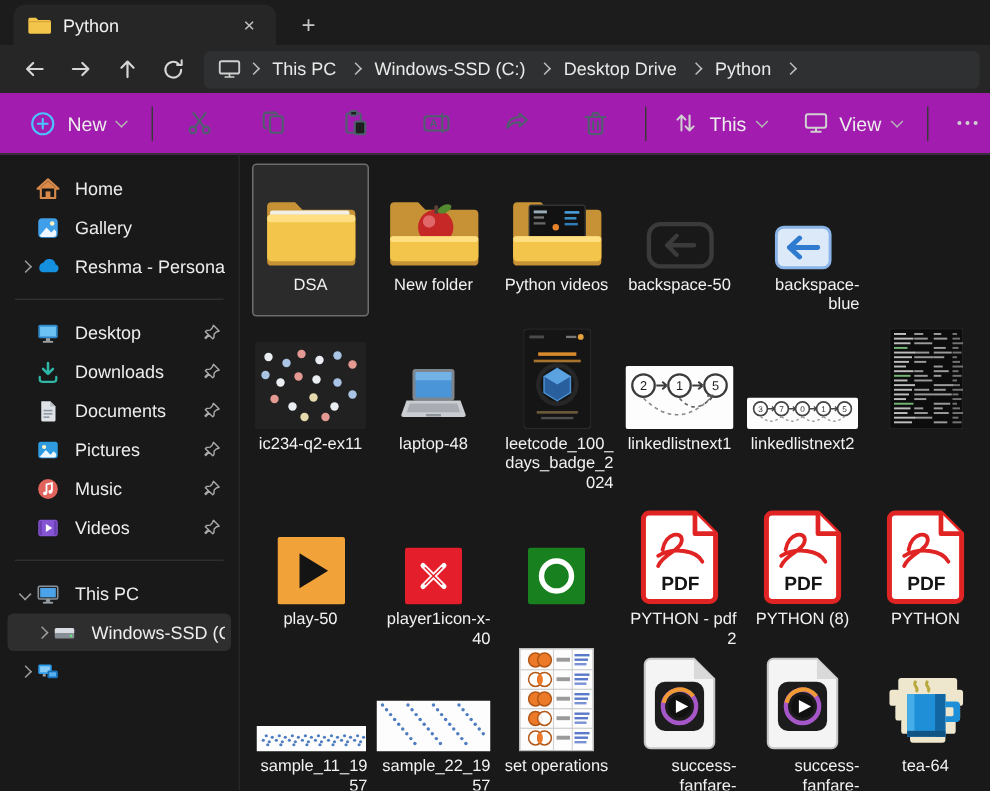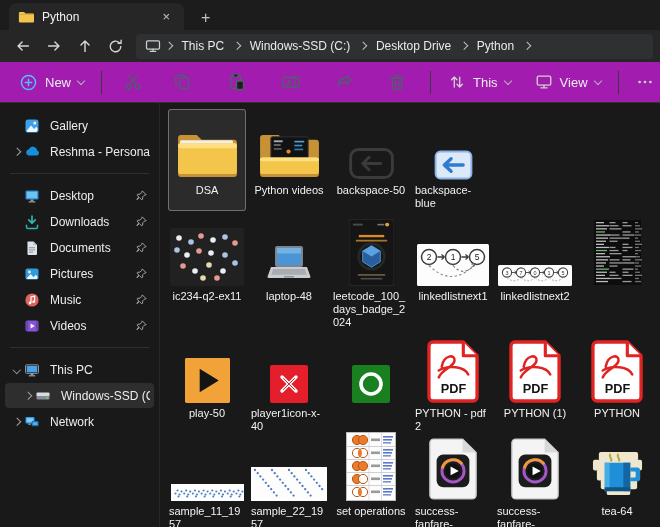--- a/index.html
+++ b/index.html
@@ -51,21 +51,21 @@
 
   
   .content{flex:1;padding:6px 0 0 8px;min-width:0}
   .frow{display:flex;margin-bottom:6px}
   .tile{width:78px;margin-right:4px;border-radius:3px;border:1px solid transparent;display:flex;
         flex-direction:column;align-items:center;box-sizing:border-box;flex:none}
   .tile.sel{background:rgba(255,255,255,.08);border-color:rgba(255,255,255,.32)}
   .ibox{display:flex;align-items:flex-end;justify-content:center}
   .r1 .ibox{height:70px}.r2 .ibox{height:68px}.r3 .ibox{height:66px}.r4 .ibox{height:60px}
   .imgbg{background:#272727;padding:7px 5px;display:flex;align-items:center;border-radius:1px}
-  .flabel{font-size:11px;line-height:13px;color:#f2f2f2;text-align:left;margin-top:4px;
+  .flabel{font-size:11px;line-height:13px;color:#f2f2f2;text-align:right;margin-top:4px;
           word-break:break-word;max-width:76px}
 </style>
 </head>
 <body>
 
 <div class="window">
 
   <div class="titlebar">
     <div class="tab">
       <svg width="16" height="13" viewBox="0 0 18 14">
@@ -191,20 +191,31 @@
       </svg>
     </div>
   </div>
 
   <div class="main">
     <div class="sidebar" id="sidebar">
         <div class="srow">
           <span class="chvslot"></span>
           <span class="sico">
             <svg width="16" height="16" viewBox="0 0 16 16">
+              <path d="M8 1.6 L15 7.8 H12.8 V14 H3.2 V7.8 H1 Z" fill="none" stroke="#d98a4a" stroke-width="1.4" stroke-linejoin="round"></path>
+              <path d="M8 2.6 L13.6 7.6 H2.4 Z" fill="#d98a4a"></path>
+              <rect x="6.4" y="9.6" width="3.2" height="4.4" fill="#d98a4a"></rect>
+            </svg>
+          </span>
+          <span class="slabel">Home</span>
+        </div>
+        <div class="srow">
+          <span class="chvslot"></span>
+          <span class="sico">
+            <svg width="16" height="16" viewBox="0 0 16 16">
               <rect x="1.5" y="1.5" width="13" height="13" rx="2.6" fill="#3f9fe8"></rect>
               <circle cx="10.8" cy="5" r="1.5" fill="#fff3c4"></circle>
               <path d="M2.5 13 L7 7.6 l3.2 3.4 2-2.2 1.3 1.5 V12 a2 2 0 0 1-2 2 H4.5 a2 2 0 0 1-2-1z" fill="#eef7ff"></path>
             </svg>
           </span>
           <span class="slabel">Gallery</span>
         </div>
         <div class="srow">
           <span class="chvslot">
             <span class="schv r"></span>
@@ -351,35 +362,48 @@
           </span>
           <span class="sico">
             <svg width="16" height="16" viewBox="0 0 16 16">
               <rect x="1.5" y="3" width="9" height="6.4" rx="1" fill="#2e9be8"></rect>
               <rect x="2.7" y="4.2" width="6.6" height="4" fill="#86ccf5"></rect>
               <rect x="7.6" y="7" width="7" height="5.2" rx="1" fill="#1670b8"></rect>
               <rect x="8.8" y="8.2" width="4.6" height="2.8" fill="#5ab0ef"></rect>
               <rect x="4.5" y="9.4" width="2" height="1.6" fill="#9aa0a6"></rect>
             </svg>
           </span>
-          <span class="slabel">Network</span>
         </div>
       </div>
     <div class="content" id="content">
         <div class="frow r1">
           <div class="tile sel">
             <div class="ibox">
               <svg width="63" height="51" viewBox="0 0 64 52">
                 <path d="M2 46 V9 q0-3 3-3 h16 l5 5 h33 q3 0 3 3 v32 q0 3-3 3 H5 q-3 0-3-3z" fill="#c79235"></path>
                 <rect x="4" y="11.5" width="54" height="4" rx="1.5" fill="#f2efe6"></rect>
                 <rect x="2" y="14.5" width="60" height="31.5" rx="3" fill="#f3c64b"></rect>
                 <rect x="2" y="14.5" width="60" height="5" rx="2.5" fill="#ffdf82"></rect>
               </svg>
             </div>
             <div class="flabel">DSA</div>
+          </div>
+          <div class="tile">
+            <div class="ibox">
+              <svg width="63" height="51" viewBox="0 0 64 52">
+                <path d="M2 46 V9 q0-3 3-3 h16 l5 5 h33 q3 0 3 3 v32 q0 3-3 3 H5 q-3 0-3-3z" fill="#c79235"></path>
+                <circle cx="33" cy="23" r="12" fill="#c62828"></circle>
+                <circle cx="28.5" cy="19" r="4.2" fill="#e57373" opacity=".85"></circle>
+                <rect x="32" y="8" width="2.6" height="6" rx="1.2" fill="#5d4037"></rect>
+                <ellipse cx="39" cy="10.5" rx="5" ry="2.6" fill="#558b2f" transform="rotate(-25 39 10.5)"></ellipse>
+                <rect x="2" y="29" width="60" height="17" rx="3" fill="#f3c64b"></rect>
+                <rect x="2" y="29" width="60" height="4" rx="2" fill="#ffdf82"></rect>
+              </svg>
+            </div>
+            <div class="flabel">New folder</div>
           </div>
           <div class="tile">
             <div class="ibox">
               <svg width="63" height="51" viewBox="0 0 64 52">
                 <path d="M2 46 V9 q0-3 3-3 h16 l5 5 h33 q3 0 3 3 v32 q0 3-3 3 H5 q-3 0-3-3z" fill="#c79235"></path>
                 <rect x="13" y="8" width="38" height="25" rx="1.5" fill="#121212" stroke="#333" stroke-width="1"></rect>
                 <rect x="16" y="11.5" width="9" height="2" fill="#9aabb8"></rect>
                 <rect x="16" y="15.5" width="7" height="1.6" fill="#777"></rect>
                 <rect x="16" y="19.5" width="8" height="1.6" fill="#666"></rect>
                 <circle cx="31" cy="23" r="2.2" fill="#e8832a"></circle>
@@ -632,21 +656,21 @@
           </div>
           <div class="tile">
             <div class="ibox">
               <svg width="55" height="63" viewBox="0 0 56 64">
                 <path d="M7 2 H38 L52 16 V58 a4 4 0 0 1-4 4 H7 a4 4 0 0 1-4-4 V6 a4 4 0 0 1 4-4 z" fill="#fff" stroke="#e02423" stroke-width="3.4" stroke-linejoin="round"></path>
                 <path d="M38 2 V16 H52" fill="#fff" stroke="#e02423" stroke-width="3.2" stroke-linejoin="round"></path>
                 <path d="M16 27 C 18 15, 30 14, 29 21 C 28 28, 17 29, 13 38 M 13 31 C 23 25, 39 27, 43 35" stroke="#e02423" stroke-width="2.6" fill="none" stroke-linecap="round"></path>
                 <text x="28" y="54" font-size="13" font-weight="bold" fill="#141414" text-anchor="middle" font-family="Liberation Sans, sans-serif">PDF</text>
               </svg>
             </div>
-            <div class="flabel">PYTHON (1)</div>
+            <div class="flabel">PYTHON (8)</div>
           </div>
           <div class="tile">
             <div class="ibox">
               <svg width="55" height="63" viewBox="0 0 56 64">
                 <path d="M7 2 H38 L52 16 V58 a4 4 0 0 1-4 4 H7 a4 4 0 0 1-4-4 V6 a4 4 0 0 1 4-4 z" fill="#fff" stroke="#e02423" stroke-width="3.4" stroke-linejoin="round"></path>
                 <path d="M38 2 V16 H52" fill="#fff" stroke="#e02423" stroke-width="3.2" stroke-linejoin="round"></path>
                 <path d="M16 27 C 18 15, 30 14, 29 21 C 28 28, 17 29, 13 38 M 13 31 C 23 25, 39 27, 43 35" stroke="#e02423" stroke-width="2.6" fill="none" stroke-linecap="round"></path>
                 <text x="28" y="54" font-size="13" font-weight="bold" fill="#141414" text-anchor="middle" font-family="Liberation Sans, sans-serif">PDF</text>
               </svg>
             </div>

